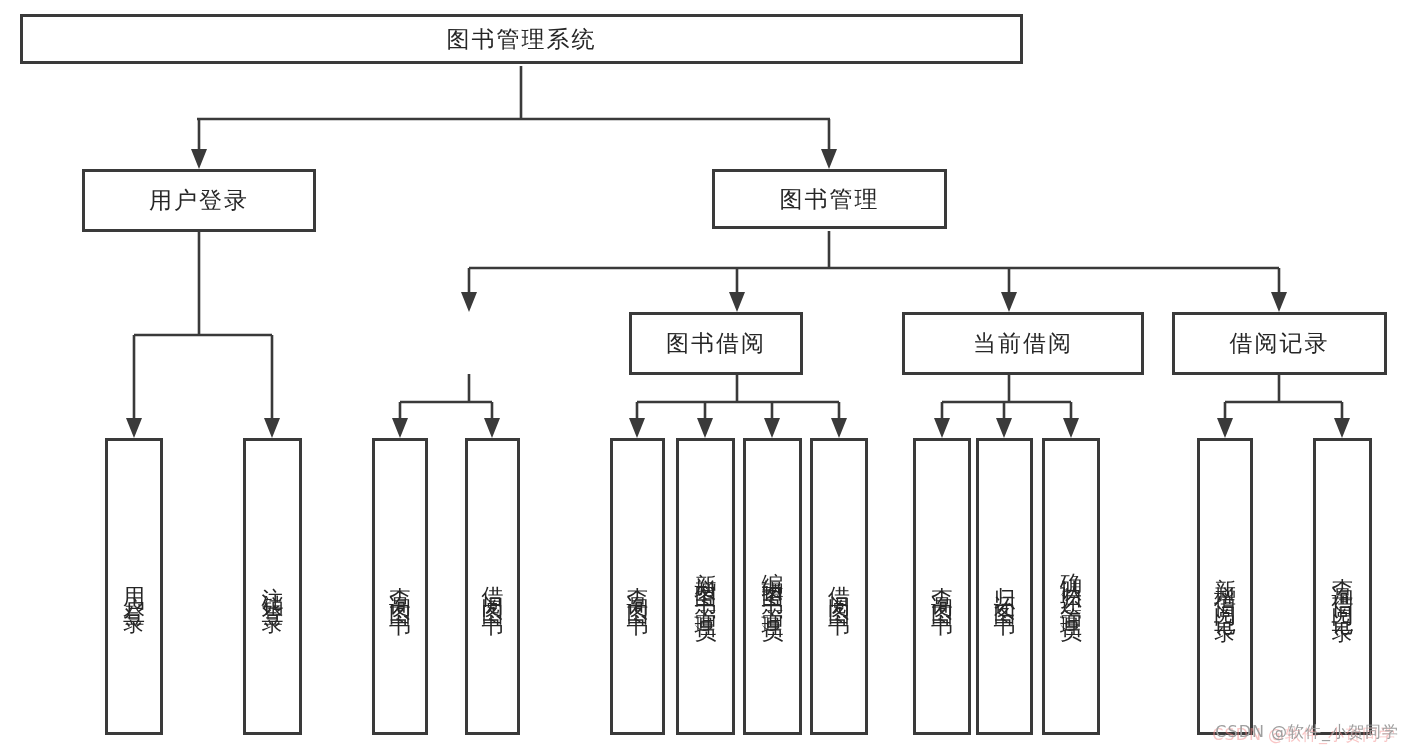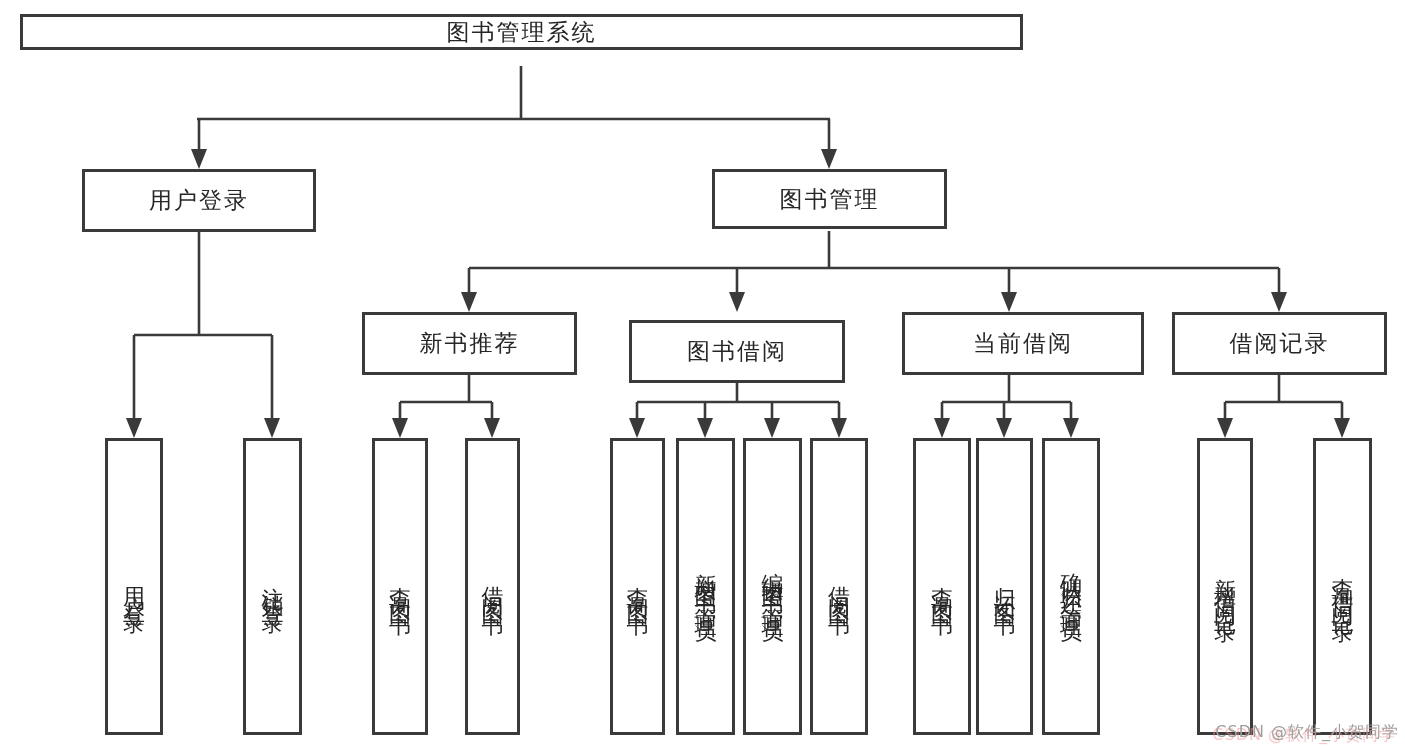--- a/index.html
+++ b/index.html
@@ -109,35 +109,32 @@
       M697 418 L713 418 L705 438 Z
       M764 418 L780 418 L772 438 Z
       M831 418 L847 418 L839 438 Z
       M934 418 L950 418 L942 438 Z
       M996 418 L1012 418 L1004 438 Z
       M1063 418 L1079 418 L1071 438 Z
       M1217 418 L1233 418 L1225 438 Z
       M1334 418 L1350 418 L1342 438 Z"></path>
   </svg>
 
-  <div class="node h" style="left:20px;top:14px;width:1003px;height:36px">
+  <div class="node h" style="left:20px;top:14px;width:1003px;height:50px">
     <span>图书管理系统</span>
   </div>
 
   <div class="node h" style="left:82px;top:169px;width:234px;height:63px">
     <span>用户登录</span>
   </div>
   <div class="node h" style="left:712px;top:169px;width:235px;height:60px">
     <span>图书管理</span>
   </div>
 
-  <div class="node h" style="left:362px;top:312px;width:215px;height:63px">
-    <span>新书推荐</span>
-  </div>
-  <div class="node h" style="left:629px;top:320px;width:216px;height:63px">
+  <div class="node h" style="left:629px;top:312px;width:174px;height:63px">
     <span>图书借阅</span>
   </div>
   <div class="node h" style="left:902px;top:312px;width:242px;height:63px">
     <span>当前借阅</span>
   </div>
   <div class="node h" style="left:1172px;top:312px;width:215px;height:63px">
     <span>借阅记录</span>
   </div>
 
   <div class="node v" style="left:105px;top:438px;width:58px;height:297px">

